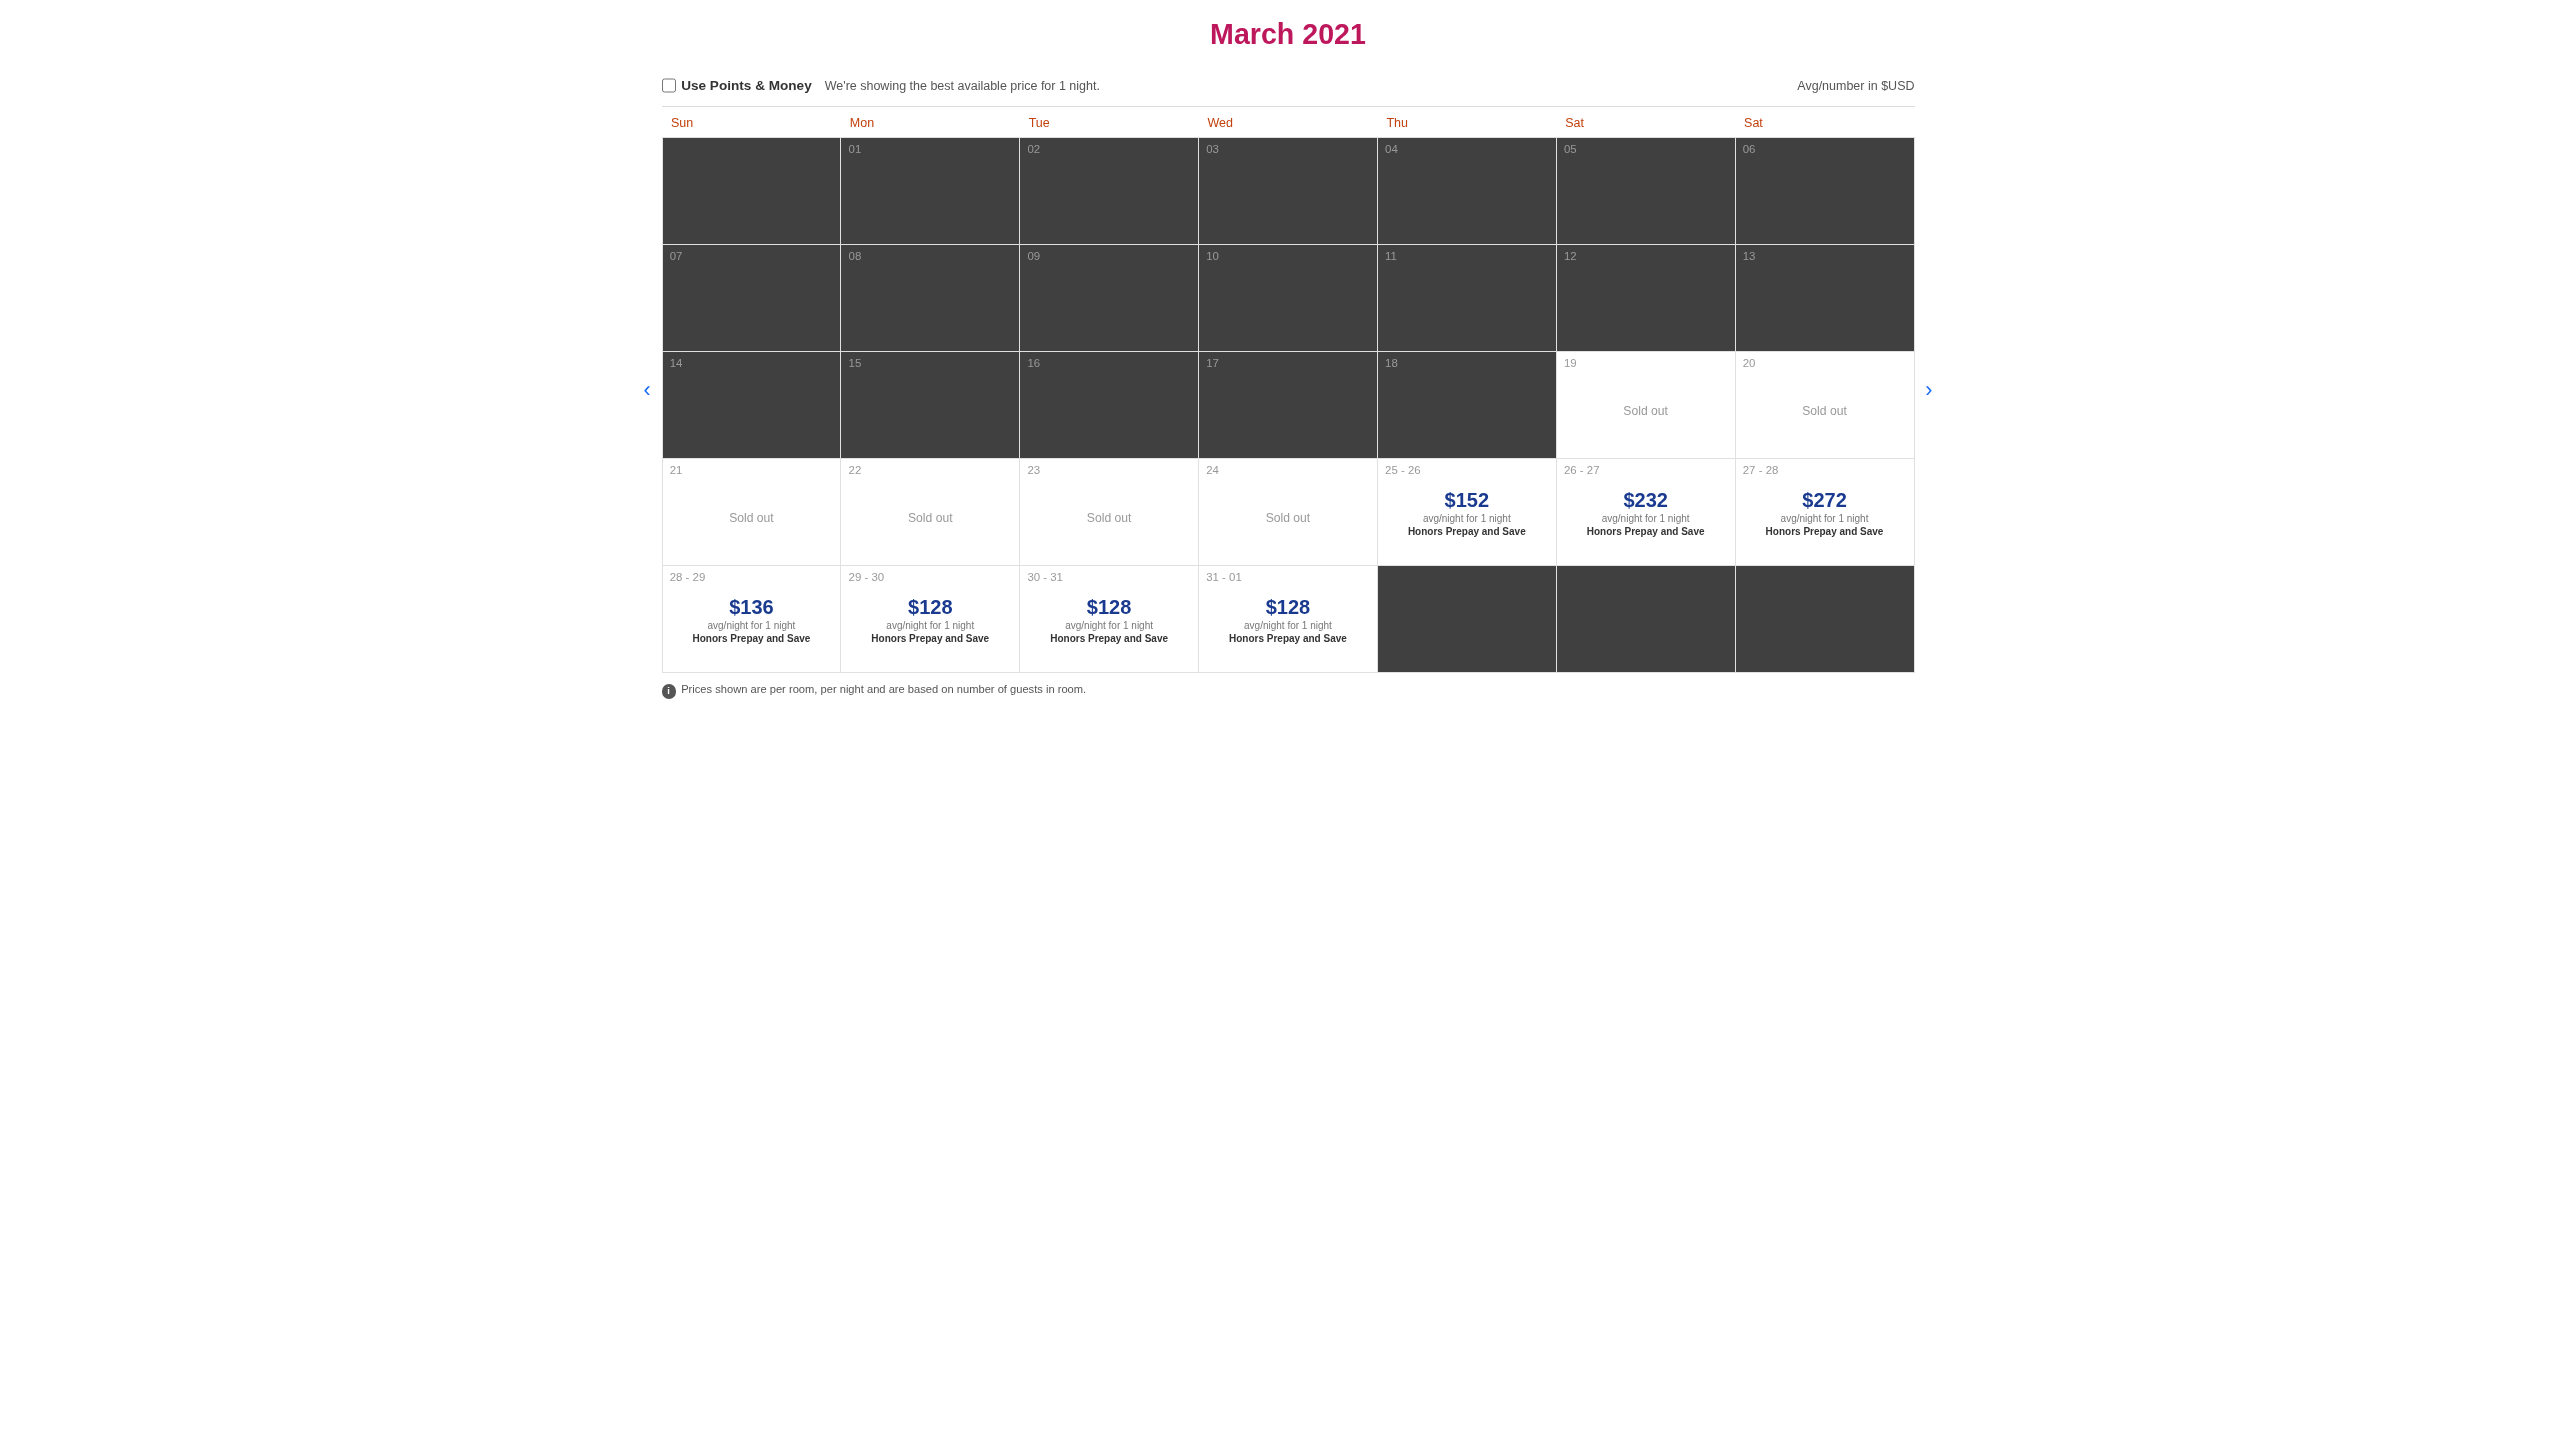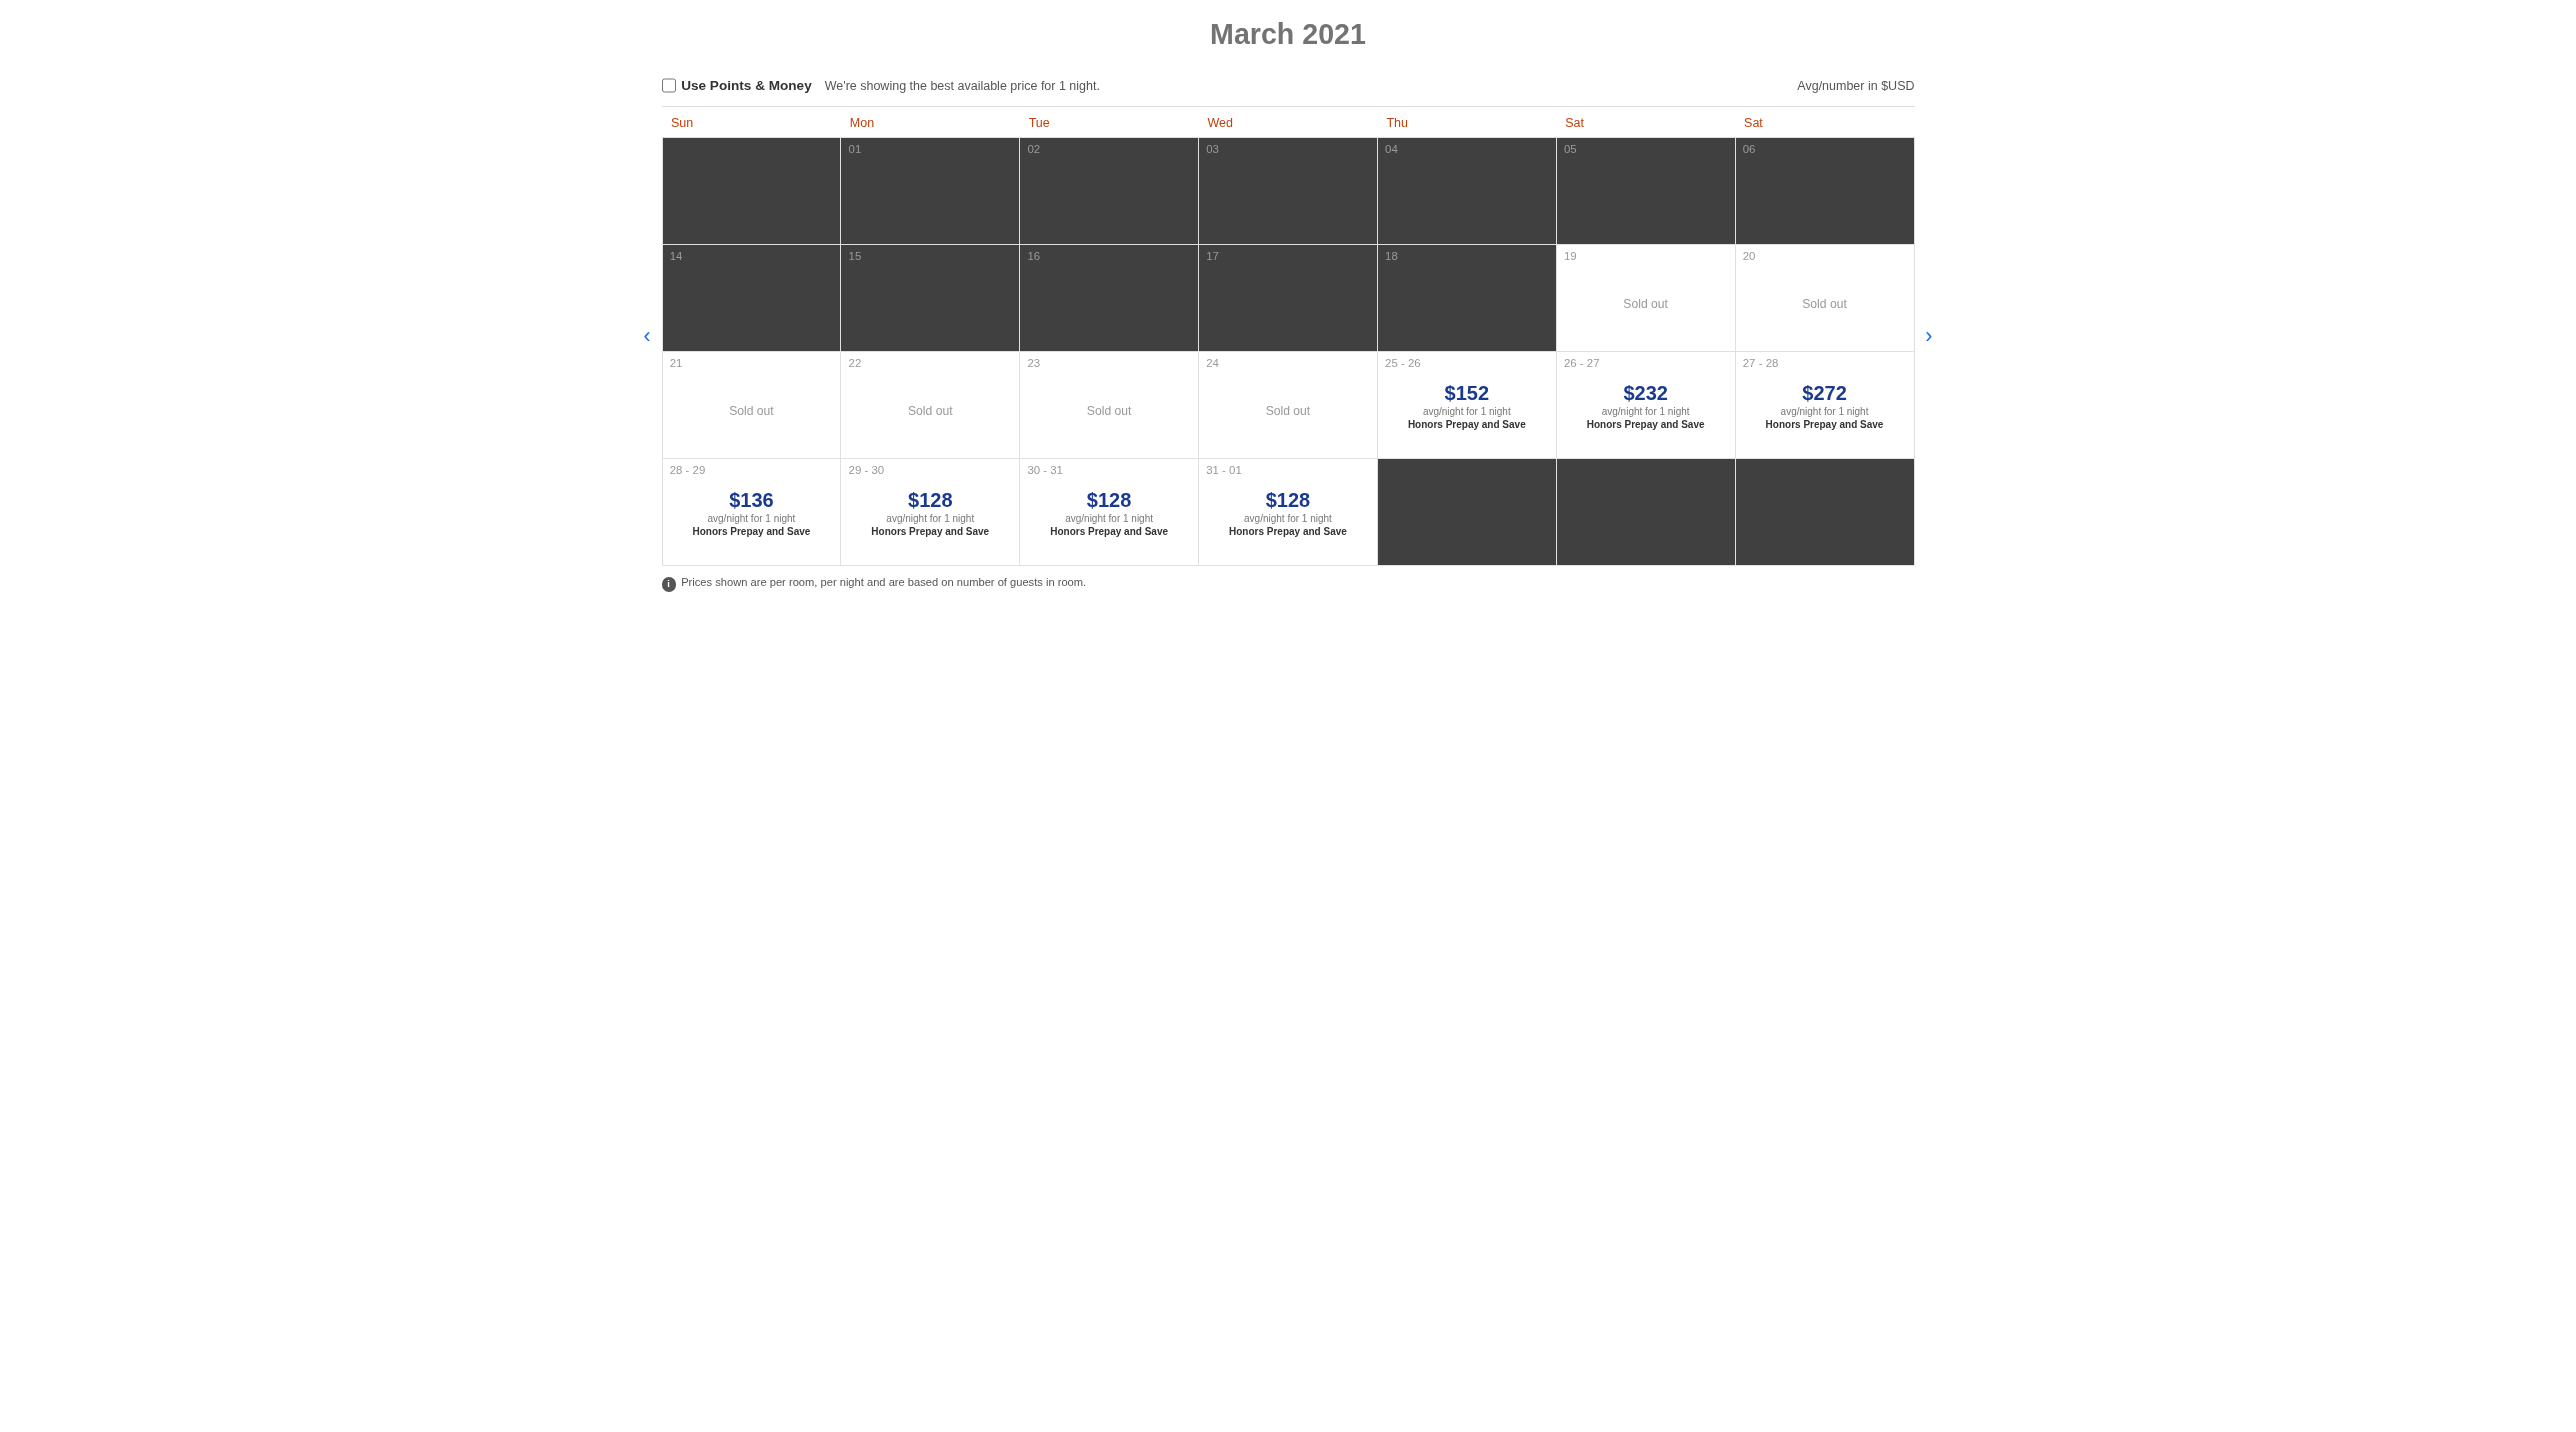--- a/index.html
+++ b/index.html
@@ -5,21 +5,21 @@
     * { box-sizing: border-box; margin: 0; padding: 0; }
     body { font-family: Arial, sans-serif; background: #fff; color: #333; }
 
     .page-wrapper { max-width: 1289px; margin: 0 auto; padding: 18px 18px 9px; }
 
     .calendar-title {
       text-align: center;
       font-size: 2rem;
       font-weight: 700;
       margin-bottom: 18px;
-      color: #737373;
+      color: #be185d;
     }
 
     .top-bar {
       display: flex;
       align-items: center;
       justify-content: space-between;
       padding: 9px 0 12.5px 0;
       border-bottom: 0.9px solid #ddd;
       margin-bottom: 0;
     }
@@ -155,20 +155,43 @@
             </td>
             <td class="cell-empty">
               <div class="cell-date">05</div>
             </td>
             <td class="cell-empty">
               <div class="cell-date">06</div>
             </td>
           </tr>
           <tr>
             <td class="cell-empty">
+              <div class="cell-date">07</div>
+            </td>
+            <td class="cell-empty">
+              <div class="cell-date">08</div>
+            </td>
+            <td class="cell-empty">
+              <div class="cell-date">09</div>
+            </td>
+            <td class="cell-empty">
+              <div class="cell-date">10</div>
+            </td>
+            <td class="cell-empty">
+              <div class="cell-date">11</div>
+            </td>
+            <td class="cell-empty">
+              <div class="cell-date">12</div>
+            </td>
+            <td class="cell-empty">
+              <div class="cell-date">13</div>
+            </td>
+          </tr>
+          <tr>
+            <td class="cell-empty">
               <div class="cell-date">14</div>
             </td>
             <td class="cell-empty">
               <div class="cell-date">15</div>
             </td>
             <td class="cell-empty">
               <div class="cell-date">16</div>
             </td>
             <td class="cell-empty">
               <div class="cell-date">17</div>

